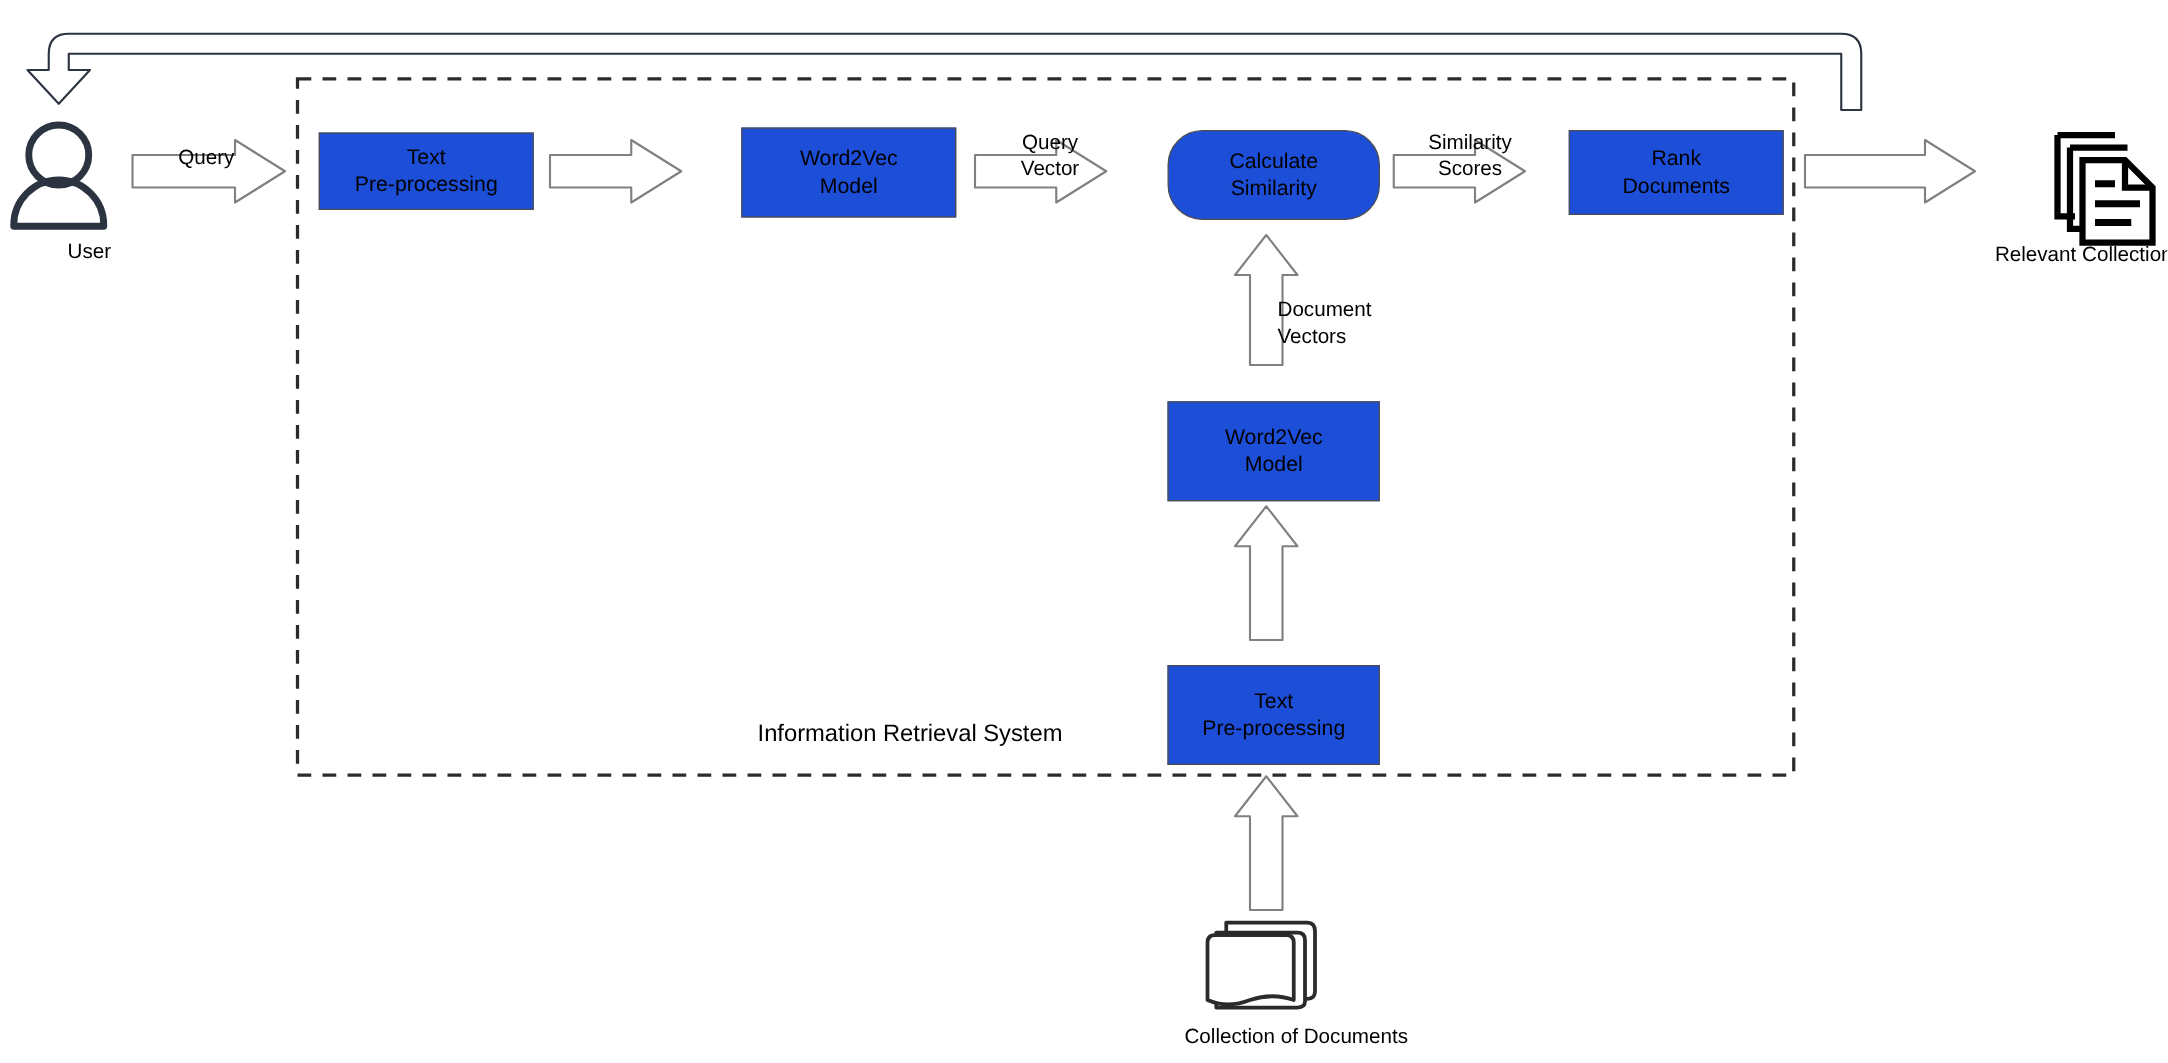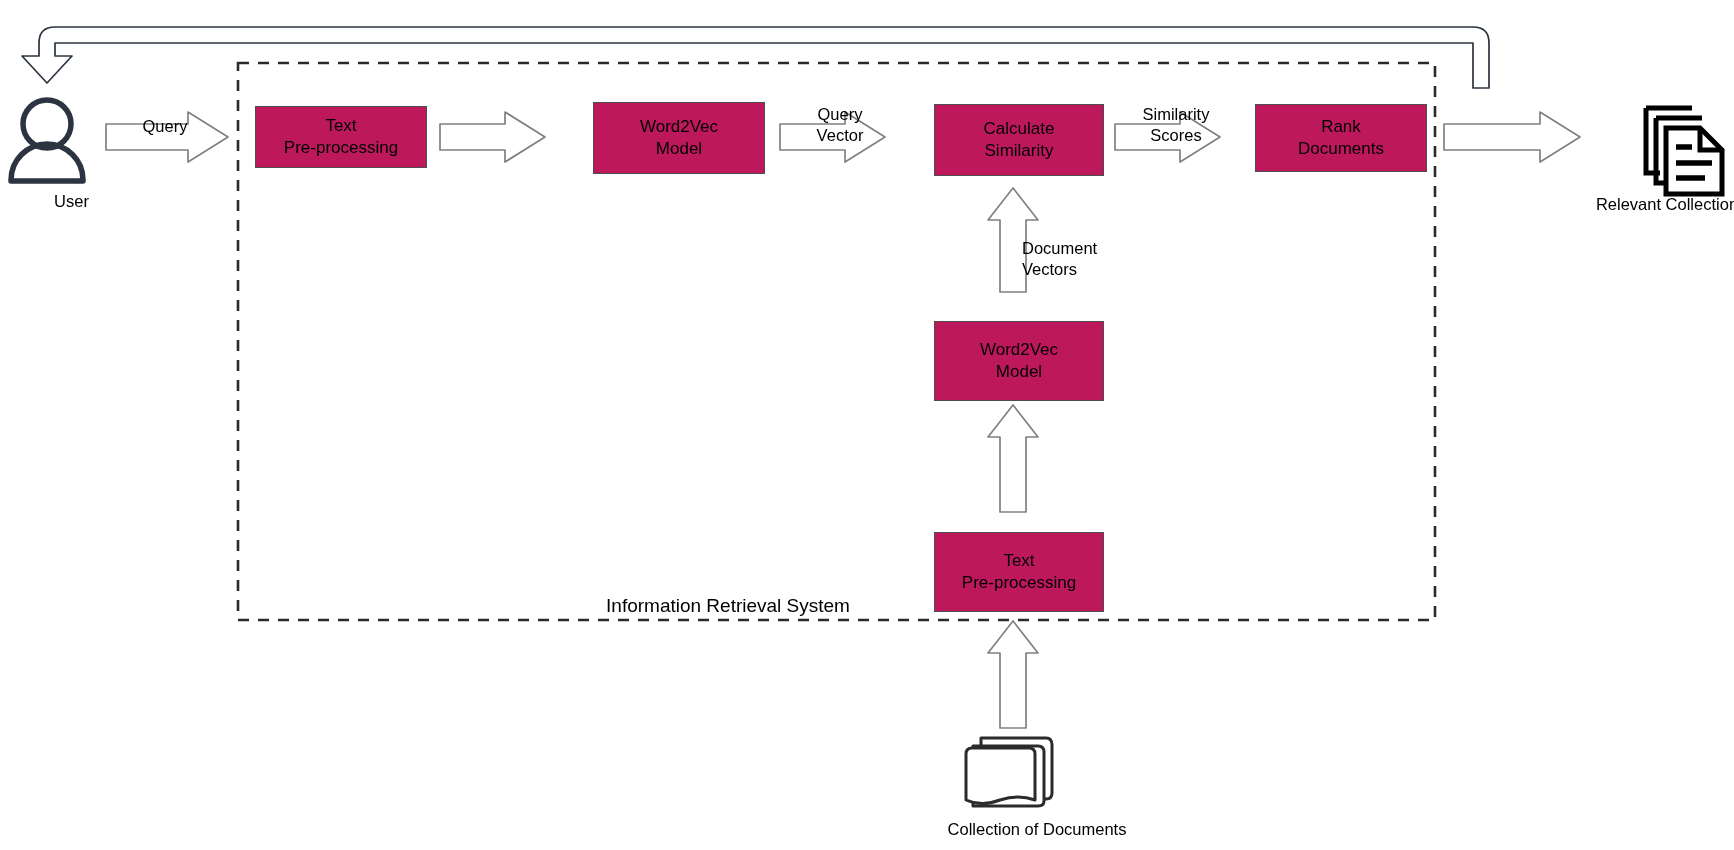--- a/index.html
+++ b/index.html
@@ -23,21 +23,21 @@
     position: absolute;
     left: 0;
     top: 0;
     width: 1734px;
     height: 850px;
   }
   .node-box {
     position: absolute;
     box-sizing: border-box;
     border: 1.6px solid #4d4d4d;
-    background: #be185d;
+    background: #1d4ed8;
     display: flex;
     align-items: center;
     justify-content: center;
     text-align: center;
     line-height: 1.32;
     font-size: 17px;
     color: #000000;
     white-space: pre-line;
   }
   .edge-label {
@@ -142,21 +142,21 @@
     </g>
 
   </svg>
 
   <div class="node-box" style="left:255px; top:106px; width:172px; height:62px;">Text
 Pre-processing</div>
 
   <div class="node-box" style="left:593px; top:102px; width:172px; height:72px;">Word2Vec
 Model</div>
 
-  <div class="node-box" style="left:934px; top:104px; width:170px; height:72px;">Calculate
+  <div class="node-box" style="left:934px; top:104px; width:170px; height:72px;border-radius:28px;">Calculate
 Similarity</div>
 
   <div class="node-box" style="left:1255px; top:104px; width:172px; height:68px;">Rank
 Documents</div>
 
   <div class="node-box" style="left:934px; top:321px; width:170px; height:80px;">Word2Vec
 Model</div>
 
   <div class="node-box" style="left:934px; top:532px; width:170px; height:80px;">Text
 Pre-processing</div>
@@ -171,15 +171,15 @@
 
   <div class="edge-label" style="left:1022px; top:238px; width:130px; text-align:left;">Document
 Vectors</div>
 
   <div class="node-label" style="left:0px; top:191px; width:95px;">User</div>
 
   <div class="node-label" style="left:1552px; top:194px; width:182px;">Relevant Collection</div>
 
   <div class="node-label" style="left:918px; top:819px; width:190px;">Collection of Documents</div>
 
-  <div class="system-label" style="left:573px; top:595px; width:310px;">Information Retrieval System</div>
+  <div class="system-label" style="left:573px; top:577px; width:310px;">Information Retrieval System</div>
 
 </div>
 
 </body></html>

